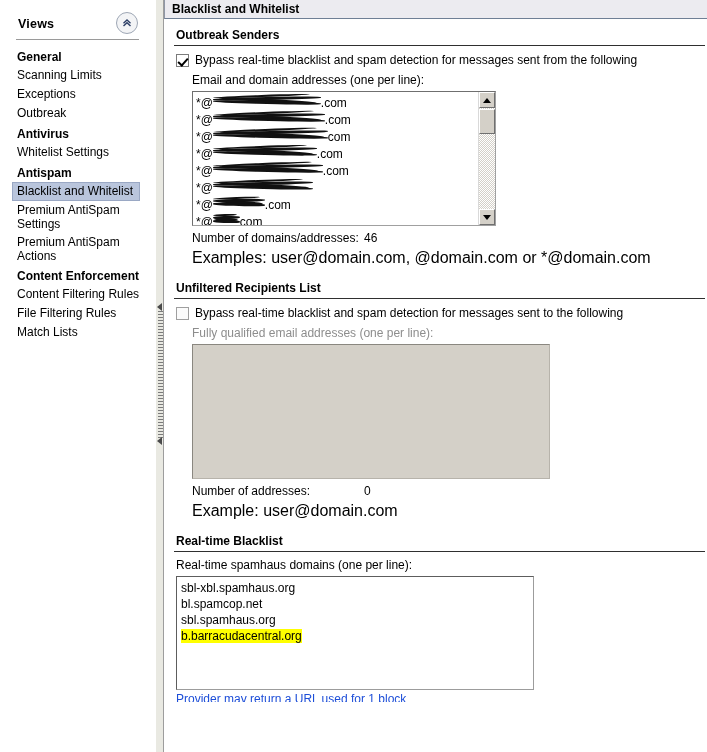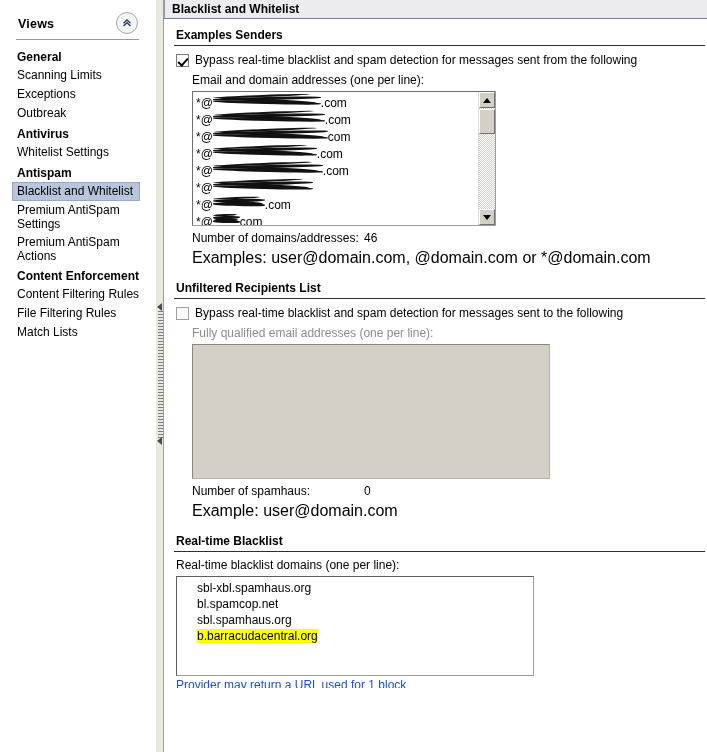--- a/index.html
+++ b/index.html
@@ -306,23 +306,22 @@
 
   .rbl-label { margin: 6px 0 4px 4px; font-size: 12px; }
   .rbl-box {
     margin-left: 4px;
     box-sizing: border-box;
     background: #ffffff;
     border: 1px solid #9c9c9c;
     border-top-color: #5d5d5d;
     border-left-color: #5d5d5d;
     width: 358px;
-    height: 100px;
-    overflow: hidden;
-    padding-left: 16px;
+    height: 114px;
+    overflow: hidden;
   }
   .rbl-lines {
     padding: 3px 0 0 4px;
     font-size: 12px;
     line-height: 16px;
   }
   .hl { background: #ffff00; }
 
   .bottom-clip {
     position: relative;
@@ -376,21 +375,21 @@
   </div>
 
   <div class="main">
 
     <div class="panel-header">
       <span>Blacklist and Whitelist</span>
     </div>
 
     <div class="panel-body">
 
-      <div class="section-title">Examples Senders</div>
+      <div class="section-title">Outbreak Senders</div>
       <div class="section-rule"></div>
 
       <div class="checkrow">
         <span class="chk checked"></span>
         <span class="checkrow-label">Bypass real-time blacklist and spam detection for messages sent from the following</span>
       </div>
 
       <div class="field-label">Email and domain addresses (one per line):</div>
 
       <div class="listbox" style="width:304px;height:135px;">
@@ -429,29 +428,29 @@
         <span class="checkrow-label">Bypass real-time blacklist and spam detection for messages sent to the following</span>
       </div>
 
       <div class="field-label dim">Fully qualified email addresses (one per line):</div>
 
       <div class="listbox disabled" style="width:358px;height:135px;">
         <div class="listbox-lines" id="unfiltered-lines"></div>
       </div>
 
       <div class="info-row">
-        <span class="info-label">Number of spamhaus:</span>
+        <span class="info-label">Number of addresses:</span>
         <span class="info-value">0</span>
       </div>
       <div class="example-row">Example: user@domain.com</div>
 
       <div class="section-title" style="margin-top:14px;">Real-time Blacklist</div>
       <div class="section-rule"></div>
 
-      <div class="rbl-label">Real-time blacklist domains (one per line):</div>
+      <div class="rbl-label">Real-time spamhaus domains (one per line):</div>
 
       <div class="rbl-box">
         <div class="rbl-lines" id="rbl-lines">
             <div><span>sbl-xbl.spamhaus.org</span></div>
             <div><span>bl.spamcop.net</span></div>
             <div><span>sbl.spamhaus.org</span></div>
             <div><span class="hl">b.barracudacentral.org</span></div>
           </div>
       </div>
 

